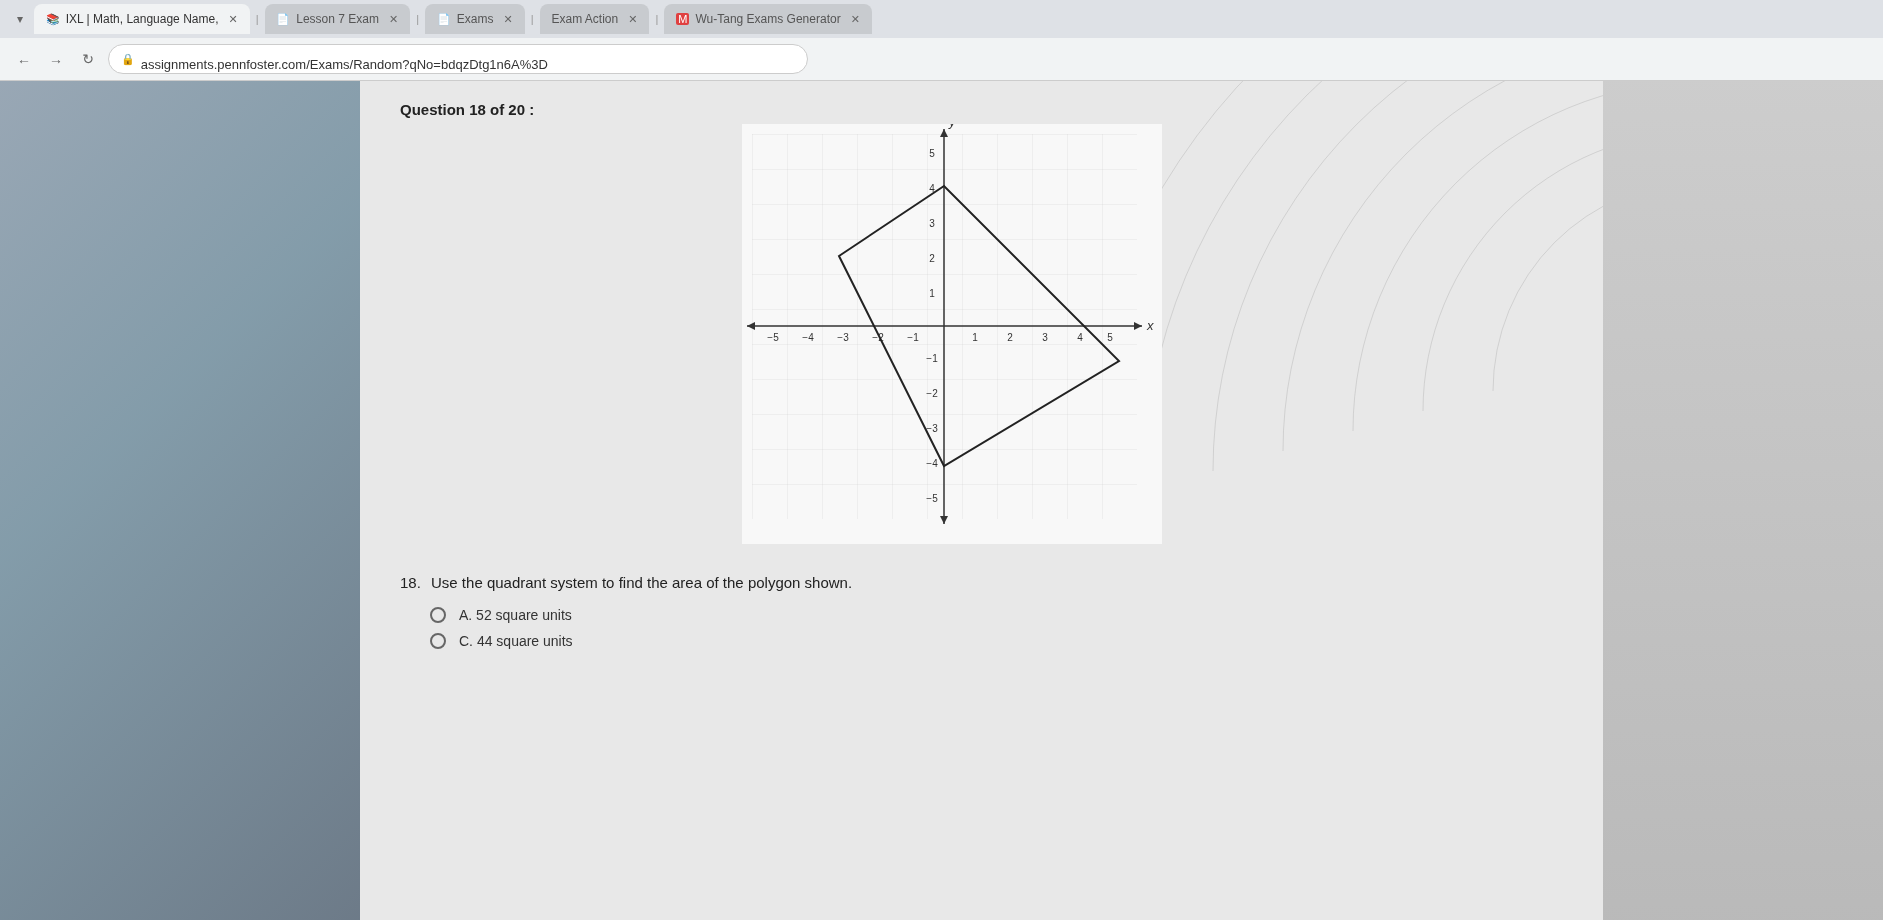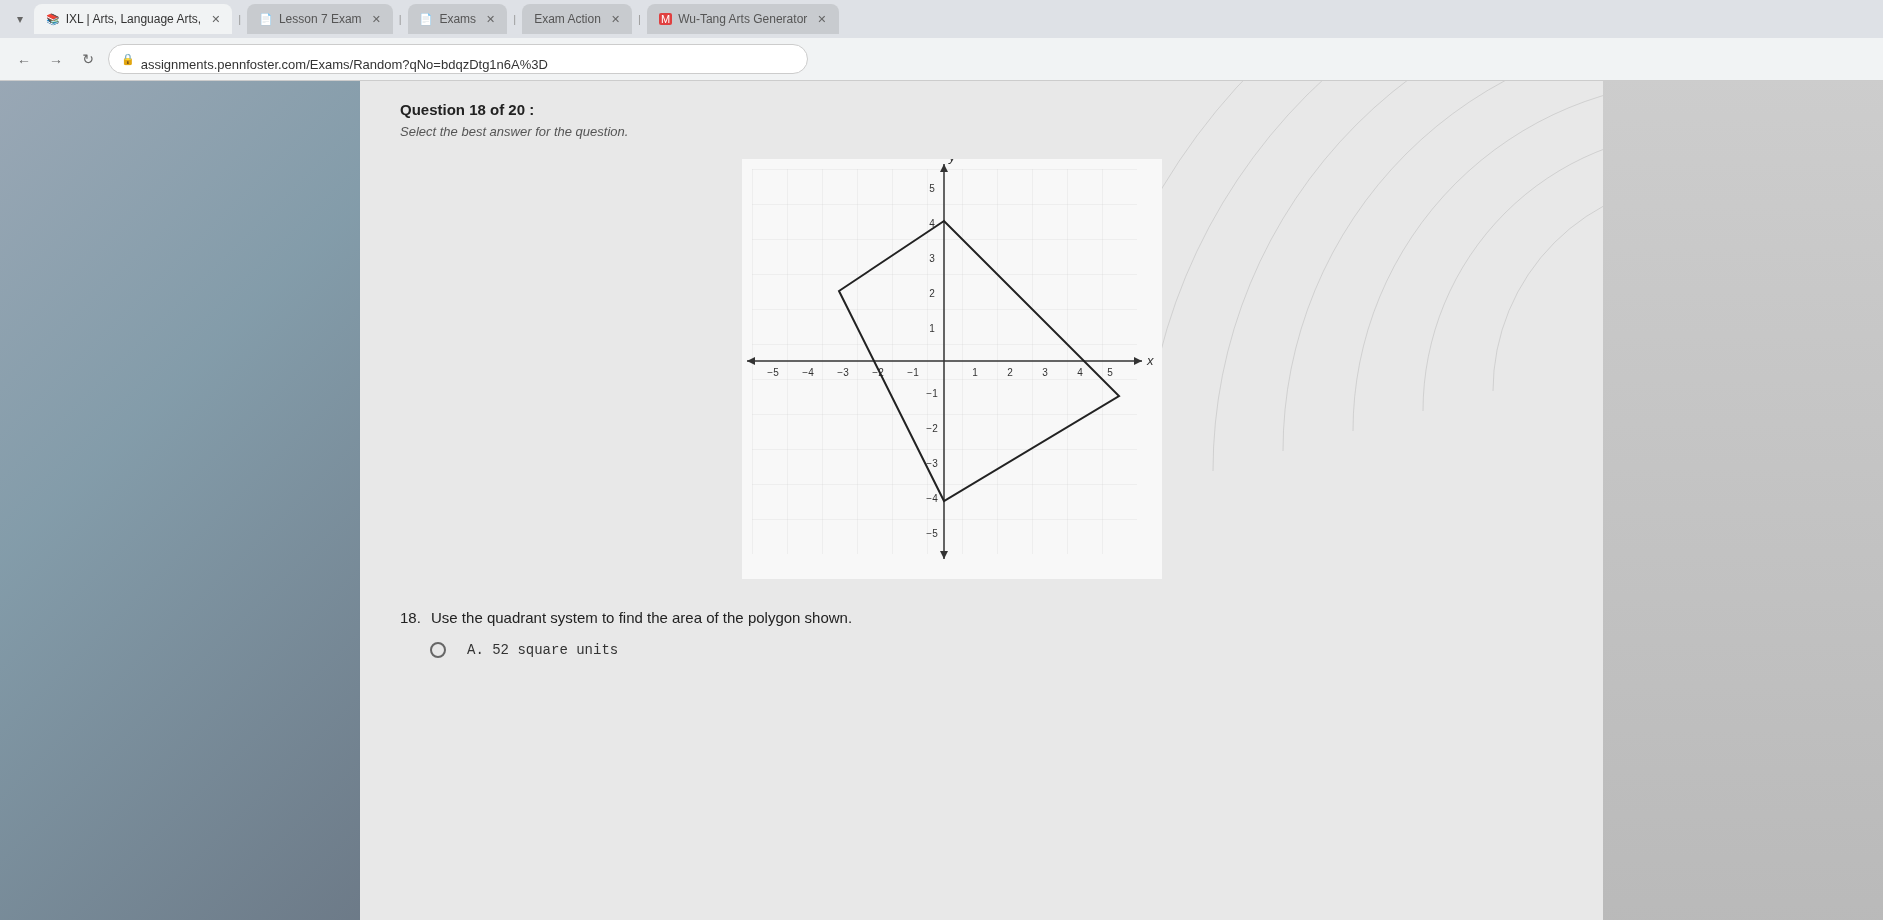--- a/index.html
+++ b/index.html
@@ -182,25 +182,24 @@
     .answer-options {
       display: flex;
       flex-direction: column;
       gap: 10px;
       margin-left: 30px;
     }
 
     .answer-option {
       display: flex;
       align-items: center;
-      gap: 21px;
+      gap: 13px;
       font-size: 14px;
       color: #333;
       cursor: pointer;
-      font-family: Liberation Mono, monospace;
     }
 
     .radio-circle {
       width: 16px;
       height: 16px;
       border: 2px solid #666;
       border-radius: 50%;
       flex-shrink: 0;
       display: inline-block;
     }
@@ -239,21 +238,21 @@
 <body>
 
 <div class="browser-chrome">
 
   <div class="tab-bar">
 
     <div class="nav-btn" style="font-size:12px;">▾</div>
 
     <div class="tab-item active">
       <span style="font-size:11px;">📚</span>
-      <span>IXL | Arts, Language Arts,</span>
+      <span>IXL | Math, Language Name,</span>
       <span class="tab-close">✕</span>
     </div>
 
     <span class="tab-separator">|</span>
 
     <div class="tab-item inactive">
       <span style="font-size:11px;">📄</span>
       <span>Lesson 7 Exam</span>
       <span class="tab-close">✕</span>
     </div>
@@ -270,21 +269,21 @@
 
     <div class="tab-item inactive">
       <span>Exam Action</span>
       <span class="tab-close">✕</span>
     </div>
 
     <span class="tab-separator">|</span>
 
     <div class="tab-item inactive">
       <span style="font-size:11px; background:#e04040; color:white; padding:0 2px; border-radius:2px;">M</span>
-      <span>Wu-Tang Arts Generator</span>
+      <span>Wu-Tang Exams Generator</span>
       <span class="tab-close">✕</span>
     </div>
   </div>
 
   <div class="address-bar">
     <div class="nav-btn">←</div>
     <div class="nav-btn">→</div>
     <div class="nav-btn">↻</div>
     <div class="url-box">
       <span class="url-icon">🔒</span>
@@ -311,21 +310,20 @@
       <path class="arc" d="M 900,200 A 350,350 0 0,0 550,550"></path>
       <path class="arc" d="M 900,150 A 420,420 0 0,0 480,570"></path>
       <path class="arc" d="M 900,100 A 490,490 0 0,0 410,590"></path>
       <path class="arc" d="M 900,50 A 560,560 0 0,0 340,610"></path>
       <path class="arc" d="M 900,0 A 630,630 0 0,0 270,630"></path>
       <path class="arc" d="M 900,250 A 280,280 0 0,0 620,530"></path>
       <path class="arc" d="M 900,300 A 210,210 0 0,0 690,510"></path>
     </svg>
 
     <div class="question-header">Question 18 of 20 :</div>
-    <div class="question-instruction">Select the best answer for the question.</div>
 
     <div class="graph-container">
       <div class="graph-wrapper">
         <svg class="graph-svg" viewBox="-10 -10 420 420" xmlns="http://www.w3.org/2000/svg">
 
           <rect x="-10" y="-10" width="420" height="420" fill="#f8f8f8" stroke="none"></rect>
 
           <defs>
             <pattern id="grid" width="35" height="35" patternUnits="userSpaceOnUse" x="0" y="0">
               <path d="M 35 0 L 0 0 0 35" fill="none" stroke="#d0d0d0" stroke-width="0.5"></path>
@@ -384,20 +382,24 @@
     </div>
 
     <div class="answer-options">
 
       <label class="answer-option">
         <span class="radio-circle"></span>
         <span>A. 52 square units</span>
       </label>
 
 
+      <label class="answer-option">
+        <span class="radio-circle"></span>
+        <span>C. 44 square units</span>
+      </label>
 
 
     </div>
 
   </div>
 
   <div class="sidebar-right">
     <div class="sidebar-right-overlay"></div>
   </div>
 

